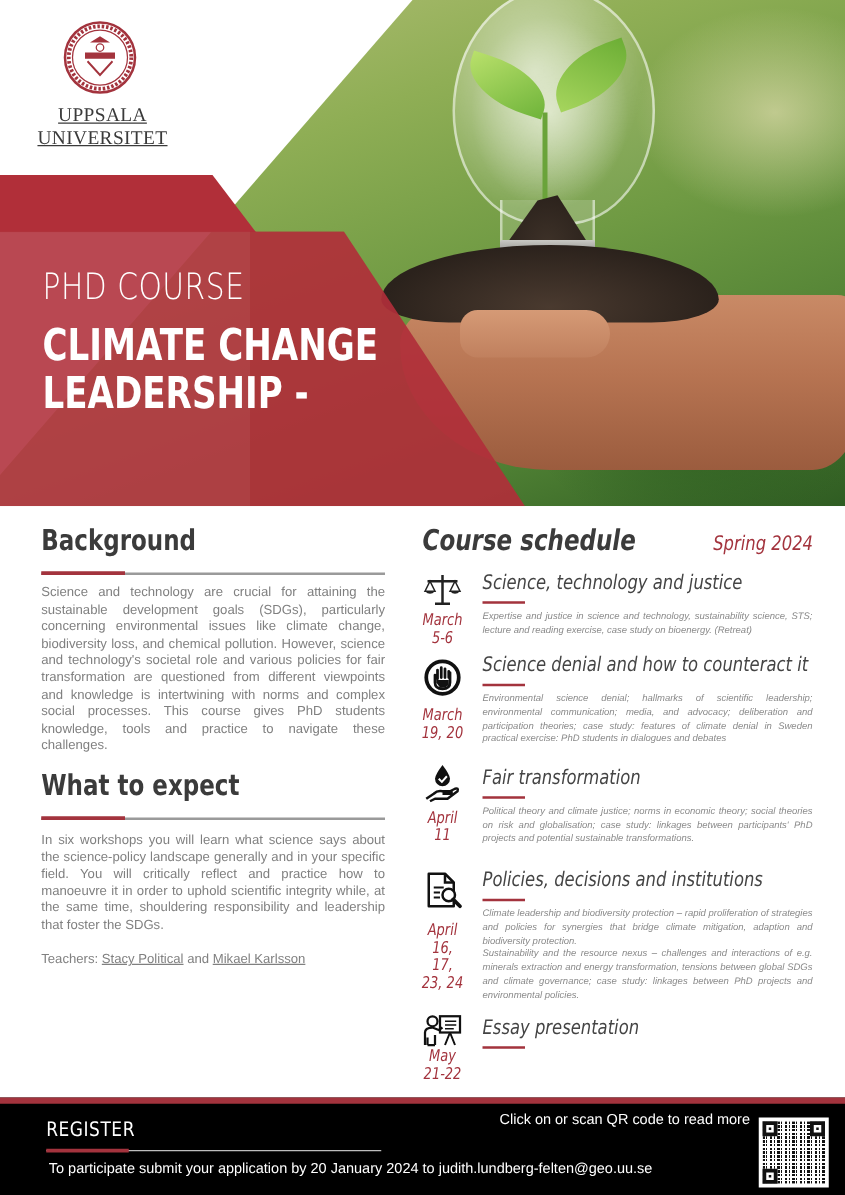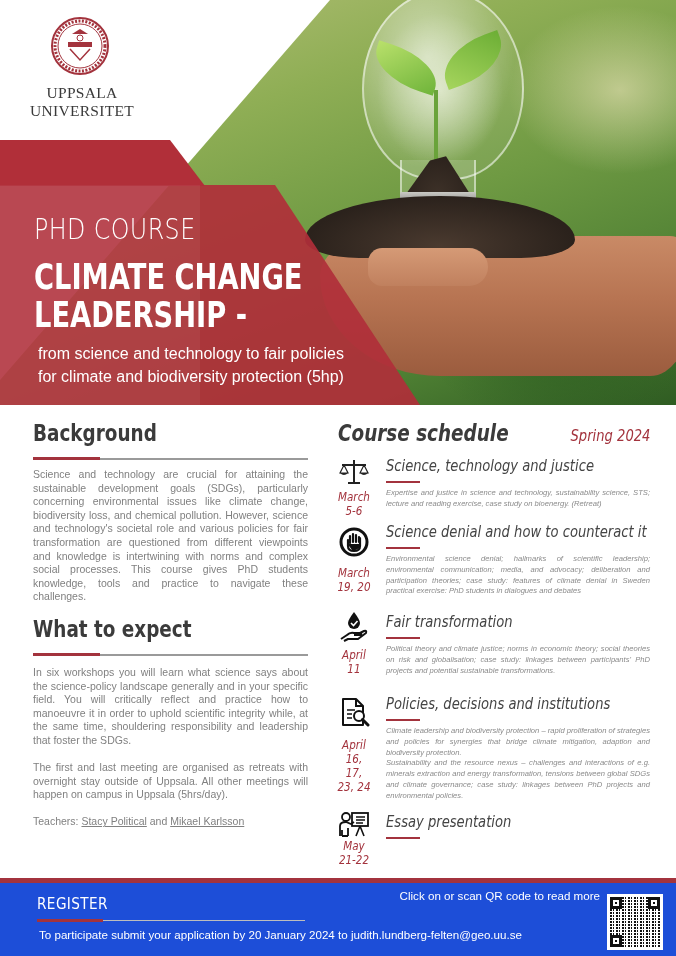--- a/index.html
+++ b/index.html
@@ -44,21 +44,21 @@
   .red-main {
     position: absolute; left: 0; top: 185px; width: 420px; height: 220px; background: rgba(176,47,58,0.92);
     clip-path: polygon(0 0, 275px 0, 420px 220px, 0 220px);
   }
   .red-main::before {
     content: ""; position: absolute; left: 0; top: 0; width: 200px; height: 220px;
     background: rgba(255,255,255,0.05);
   }
 
   .logo { position: absolute; left: 50px; top: 16px; width: 60px; height: 60px; }
-  .uni-name { position: absolute; left: 26px; top: 84px; width: 112px; text-align: center; font-family: "Liberation Serif", serif; font-size: 15.5px; line-height: 18px; color: #3a3a3a; letter-spacing: 0.3px; }
+  .uni-name { position: absolute; left: 26px; top: 84px; width: 112px; text-align: center; font-family: "Liberation Serif", serif; font-size: 15.5px; line-height: 18px; color: #3a3a3a; letter-spacing: 0.3px; text-decoration: underline; }
 
   .hero-eyebrow { position: absolute; left: 34px; top: 212px; font-family: "DejaVu Sans", sans-serif; font-size: 29px; color: #fff; letter-spacing: 0.5px; font-weight: 300; transform: scaleX(0.82); transform-origin: left; }
   .hero-title { position: absolute; left: 34px; top: 258px; width: 420px; font-family: "DejaVu Sans", sans-serif; font-weight: bold; font-size: 35px; line-height: 38px; color: #fff; transform: scaleX(0.78); transform-origin: left; }
   .hero-sub { position: absolute; left: 38px; top: 342px; font-family: "Liberation Sans", sans-serif; font-size: 16px; line-height: 23px; color: #fff; }
 
   
   .h2 { font-family: "DejaVu Sans", sans-serif; font-weight: bold; font-size: 23px; color: #3b3b3b; transform: scaleX(0.8); transform-origin: left; white-space: nowrap; }
   .rule { position: relative; height: 2px; background: #9a9a9a; }
   .rule::before { content: ""; position: absolute; left: 0; top: -1px; width: 67px; height: 3px; background: #a3333d; }
   .body-text { font-size: 10.5px; line-height: 13.6px; color: #808080; text-align: justify; }
@@ -75,21 +75,21 @@
   .spring { font-family: "DejaVu Sans", sans-serif; font-size: 16px; color: #a3333d; transform: scaleX(0.82); transform-origin: right; white-space: nowrap; }
 
   .item { position: absolute; left: 0; width: 312px; }
   .item-icon { position: absolute; left: 0; top: 0; width: 32px; height: 32px; }
   .item-date { position: absolute; left: -6px; width: 44px; text-align: center; font-family: "DejaVu Sans", sans-serif; font-size: 13px; line-height: 14px; color: #a3333d; transform: scaleX(0.8); }
   .item-title { position: absolute; left: 48px; top: 2px; font-family: "DejaVu Sans", sans-serif; font-size: 16px; color: #444; transform: scaleX(0.82); transform-origin: left; white-space: nowrap; }
   .item-bar { position: absolute; left: 48px; top: 27px; width: 34px; height: 2px; background: #a3333d; }
   .item-desc { position: absolute; left: 48px; top: 34px; width: 264px; font-size: 7.6px; line-height: 10.8px; color: #8a8a8a; text-align: justify; }
 
   
-  .footer { position: absolute; left: 0; top: 878px; width: 676px; height: 78px; background: #1d4ed8; border-top: 5px solid #a3333d; }
+  .footer { position: absolute; left: 0; top: 878px; width: 676px; height: 78px; background: #000000; border-top: 5px solid #a3333d; }
   .reg-title { position: absolute; left: 37px; top: 11px; font-family: "DejaVu Sans", sans-serif; font-size: 16px; color: #fff; letter-spacing: 0.5px; transform: scaleX(0.85); transform-origin: left; }
   .reg-rule { position: absolute; left: 37px; top: 37px; width: 268px; height: 1px; background: #bdbdbd; }
   .reg-rule::before { content: ""; position: absolute; left: 0; top: -1px; width: 66px; height: 3px; background: #a3333d; }
   .reg-text { position: absolute; left: 39px; top: 45px; font-size: 11.6px; color: #fff; white-space: nowrap; }
   .qr-text { position: absolute; right: 76px; top: 6px; font-size: 11.6px; color: #fff; white-space: nowrap; }
   .qr { position: absolute; left: 607px; top: 11px; width: 56px; height: 56px; background: #fff; padding: 3px; }
   .qr-inner { width: 100%; height: 100%;
     background:
       repeating-linear-gradient(90deg, #111 0 2px, #fff 2px 3px, #111 3px 4px, #fff 4px 6px),
       #fff;
@@ -131,35 +131,30 @@
   <div class="uni-name">
     <div>UPPSALA</div>
     <div>UNIVERSITET</div>
   </div>
 
   <div class="hero-eyebrow">PHD COURSE</div>
   <div class="hero-title">
     <div>CLIMATE CHANGE</div>
     <div>LEADERSHIP -</div>
   </div>
-  <div class="hero-sub">
-    <div>from science and technology to fair policies</div>
-    <div>for climate and biodiversity protection (5hp)</div>
-  </div>
 </div>
 
 <div class="left">
   <div class="h2">Background</div>
   <div class="rule"></div>
   <div class="body-text">Science and technology are crucial for attaining the sustainable development goals (SDGs), particularly concerning environmental issues like climate change, biodiversity loss, and chemical pollution. However, science and technology's societal role and various policies for fair transformation are questioned from different viewpoints and knowledge is intertwining with norms and complex social processes. This course gives PhD students knowledge, tools and practice to navigate these challenges.</div>
 
   <div class="h2 expect-h" style="margin-bottom:12px;">What to expect</div>
   <div class="rule" style="margin-bottom:10px;"></div>
   <div class="body-text para">In six workshops you will learn what science says about the science-policy landscape generally and in your specific field. You will critically reflect and practice how to manoeuvre it in order to uphold scientific integrity while, at the same time, shouldering responsibility and leadership that foster the SDGs.</div>
-  <div class="body-text para">The first and last meeting are organised as retreats with overnight stay outside of Uppsala. All other meetings will happen on campus in Uppsala (5hrs/day).</div>
   <div class="body-text teachers"><span>Teachers: </span><a>Stacy Political</a><span> and </span><a>Mikael Karlsson</a></div>
 </div>
 
 <div class="right">
   <div class="sched-head">
     <div class="h2">Course schedule</div>
     <div class="spring">Spring 2024</div>
   </div>
 
   <div class="item" style="top:34px;height:60px;">

